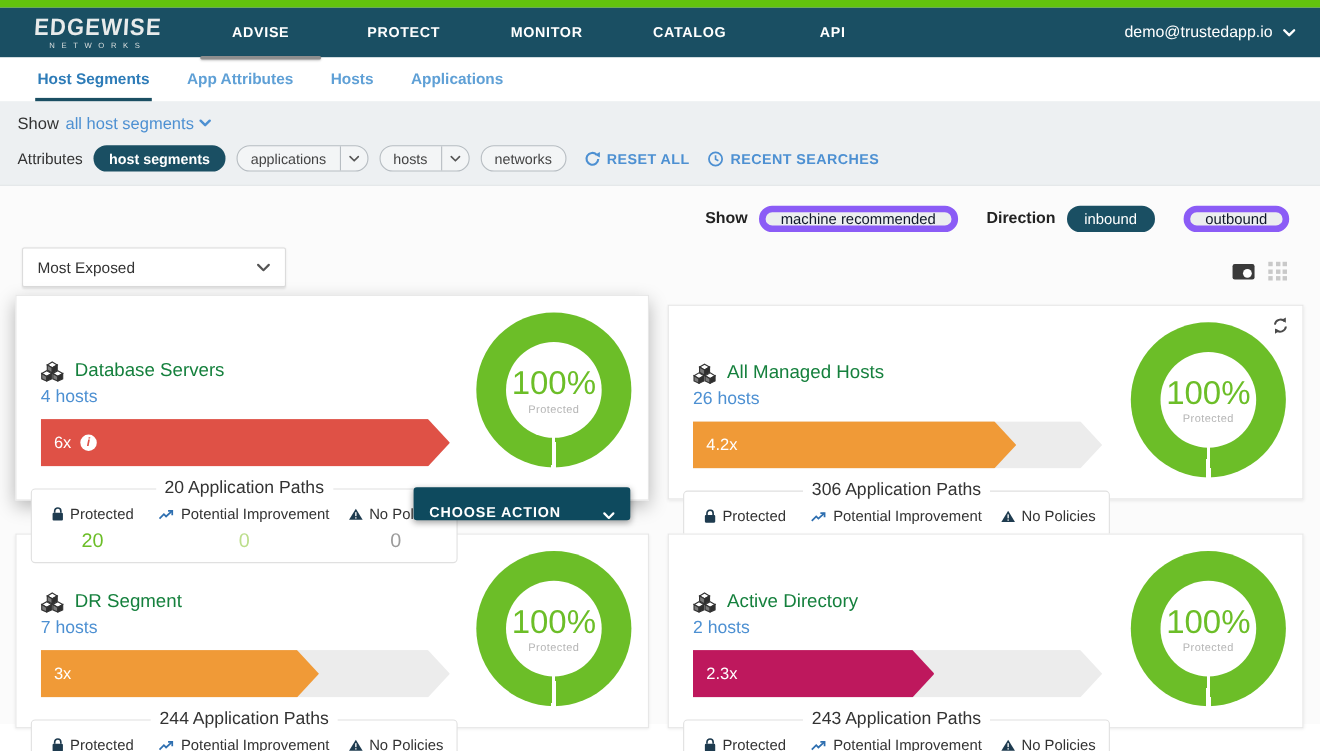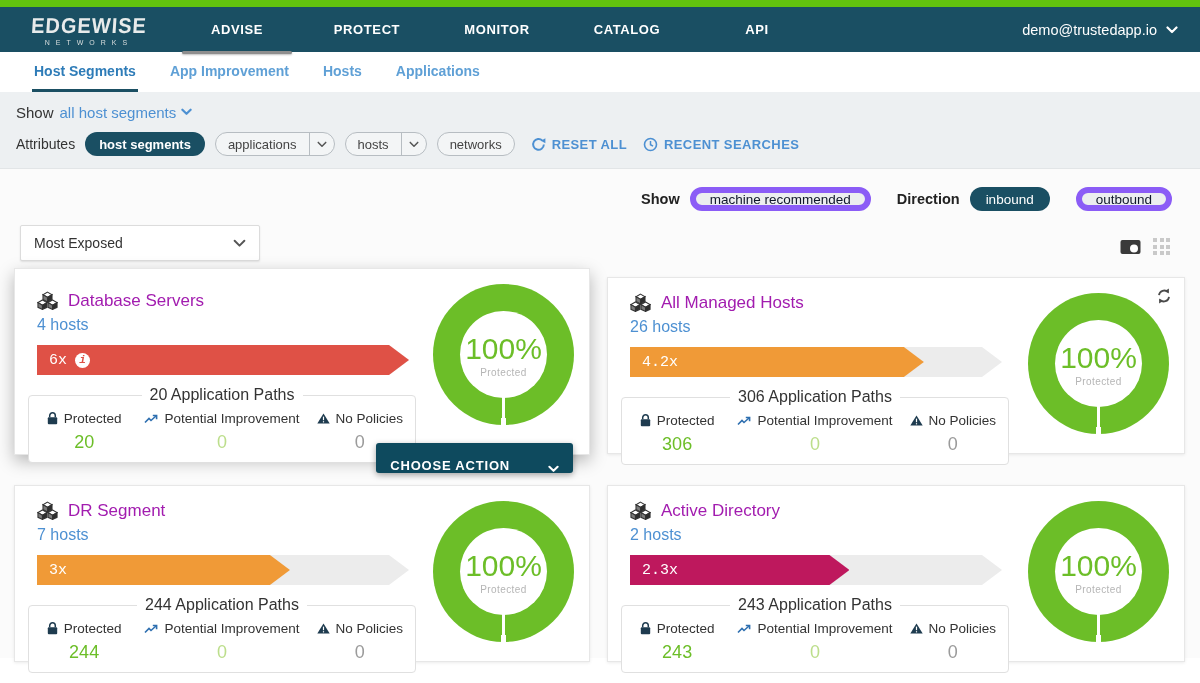--- a/index.html
+++ b/index.html
@@ -56,23 +56,23 @@
   .grid-icon { display:grid; grid-template-columns:repeat(3,4px); grid-gap:2.5px; cursor:pointer; }
   .grid-icon i { width:4px; height:4px; background:#C9C9C9; }
 
   
   .cards { display:grid; grid-template-columns:576px 578px; column-gap:17px; row-gap:30px;
            padding:16px 0 0 14px; align-items:start; }
   .card { background:#fff; border:1px solid #E7E7E7; box-shadow:0 1px 3px rgba(0,0,0,.08);
           position:relative; height:177px; padding:15px 0 0 22px; }
   .card.elevated { box-shadow:0 6px 16px rgba(0,0,0,.28); height:187px; margin-top:-9px;
                    padding-top:22px; z-index:2; }
-  .card-head { display:flex; gap:10px; font-size:17px; color:#a21caf; }
+  .card-head { display:flex; align-items:center; gap:10px; font-size:17px; color:#15803d;margin-top:36px; }
   .card-hosts { color:#4D90D2; font-size:16px; margin-top:5px; display:inline-block; cursor:pointer; text-decoration:none; }
-  .bar { margin-top:11px; width:372px; height:30px; position:relative;font-family:Liberation Mono, monospace; }
+  .bar { margin-top:11px; width:372px; height:43px; position:relative; }
   .bar-track { position:absolute; inset:0; background:#ECECEC;
        clip-path:polygon(0 0, calc(100% - 20px) 0, 100% 50%, calc(100% - 20px) 100%, 0 100%); }
   .bar-fill { position:absolute; top:0; left:0; height:100%;
        clip-path:polygon(0 0, calc(100% - 20px) 0, 100% 50%, calc(100% - 20px) 100%, 0 100%);
        display:flex; align-items:center; gap:8px; padding-left:12px; color:#fff; font-size:15px; }
   .info-badge { width:15px; height:15px; border-radius:50%; background:#fff; color:#DF5146;
        font-size:11px; font-weight:700; font-style:italic; text-align:center; line-height:15px; cursor:pointer; }
 
   .stats { position:relative; margin-left:-9px; margin-top:20px; width:388px;
            border:1px solid #E0E0E0; border-radius:4px; background:#fff;
@@ -124,21 +124,21 @@
     <span>
       <svg width="12" height="8" viewBox="0 0 12 8">
           <polyline points="1.5,1.5 6,6 10.5,1.5" fill="none" stroke="#fff" stroke-width="2.2" stroke-linecap="round" stroke-linejoin="round"></polyline>
         </svg>
     </span>
   </div>
 </div>
 
 <div class="tabs">
   <div class="tab active">Host Segments</div>
-  <div class="tab">App Improvement</div>
+  <div class="tab">App Attributes</div>
   <div class="tab">Hosts</div>
   <div class="tab">Applications</div>
 </div>
 
 <div class="filterbar">
   <div class="show-row">
     <span>Show</span>
     <span class="show-link">
       <span>all host segments</span>
       <span>

